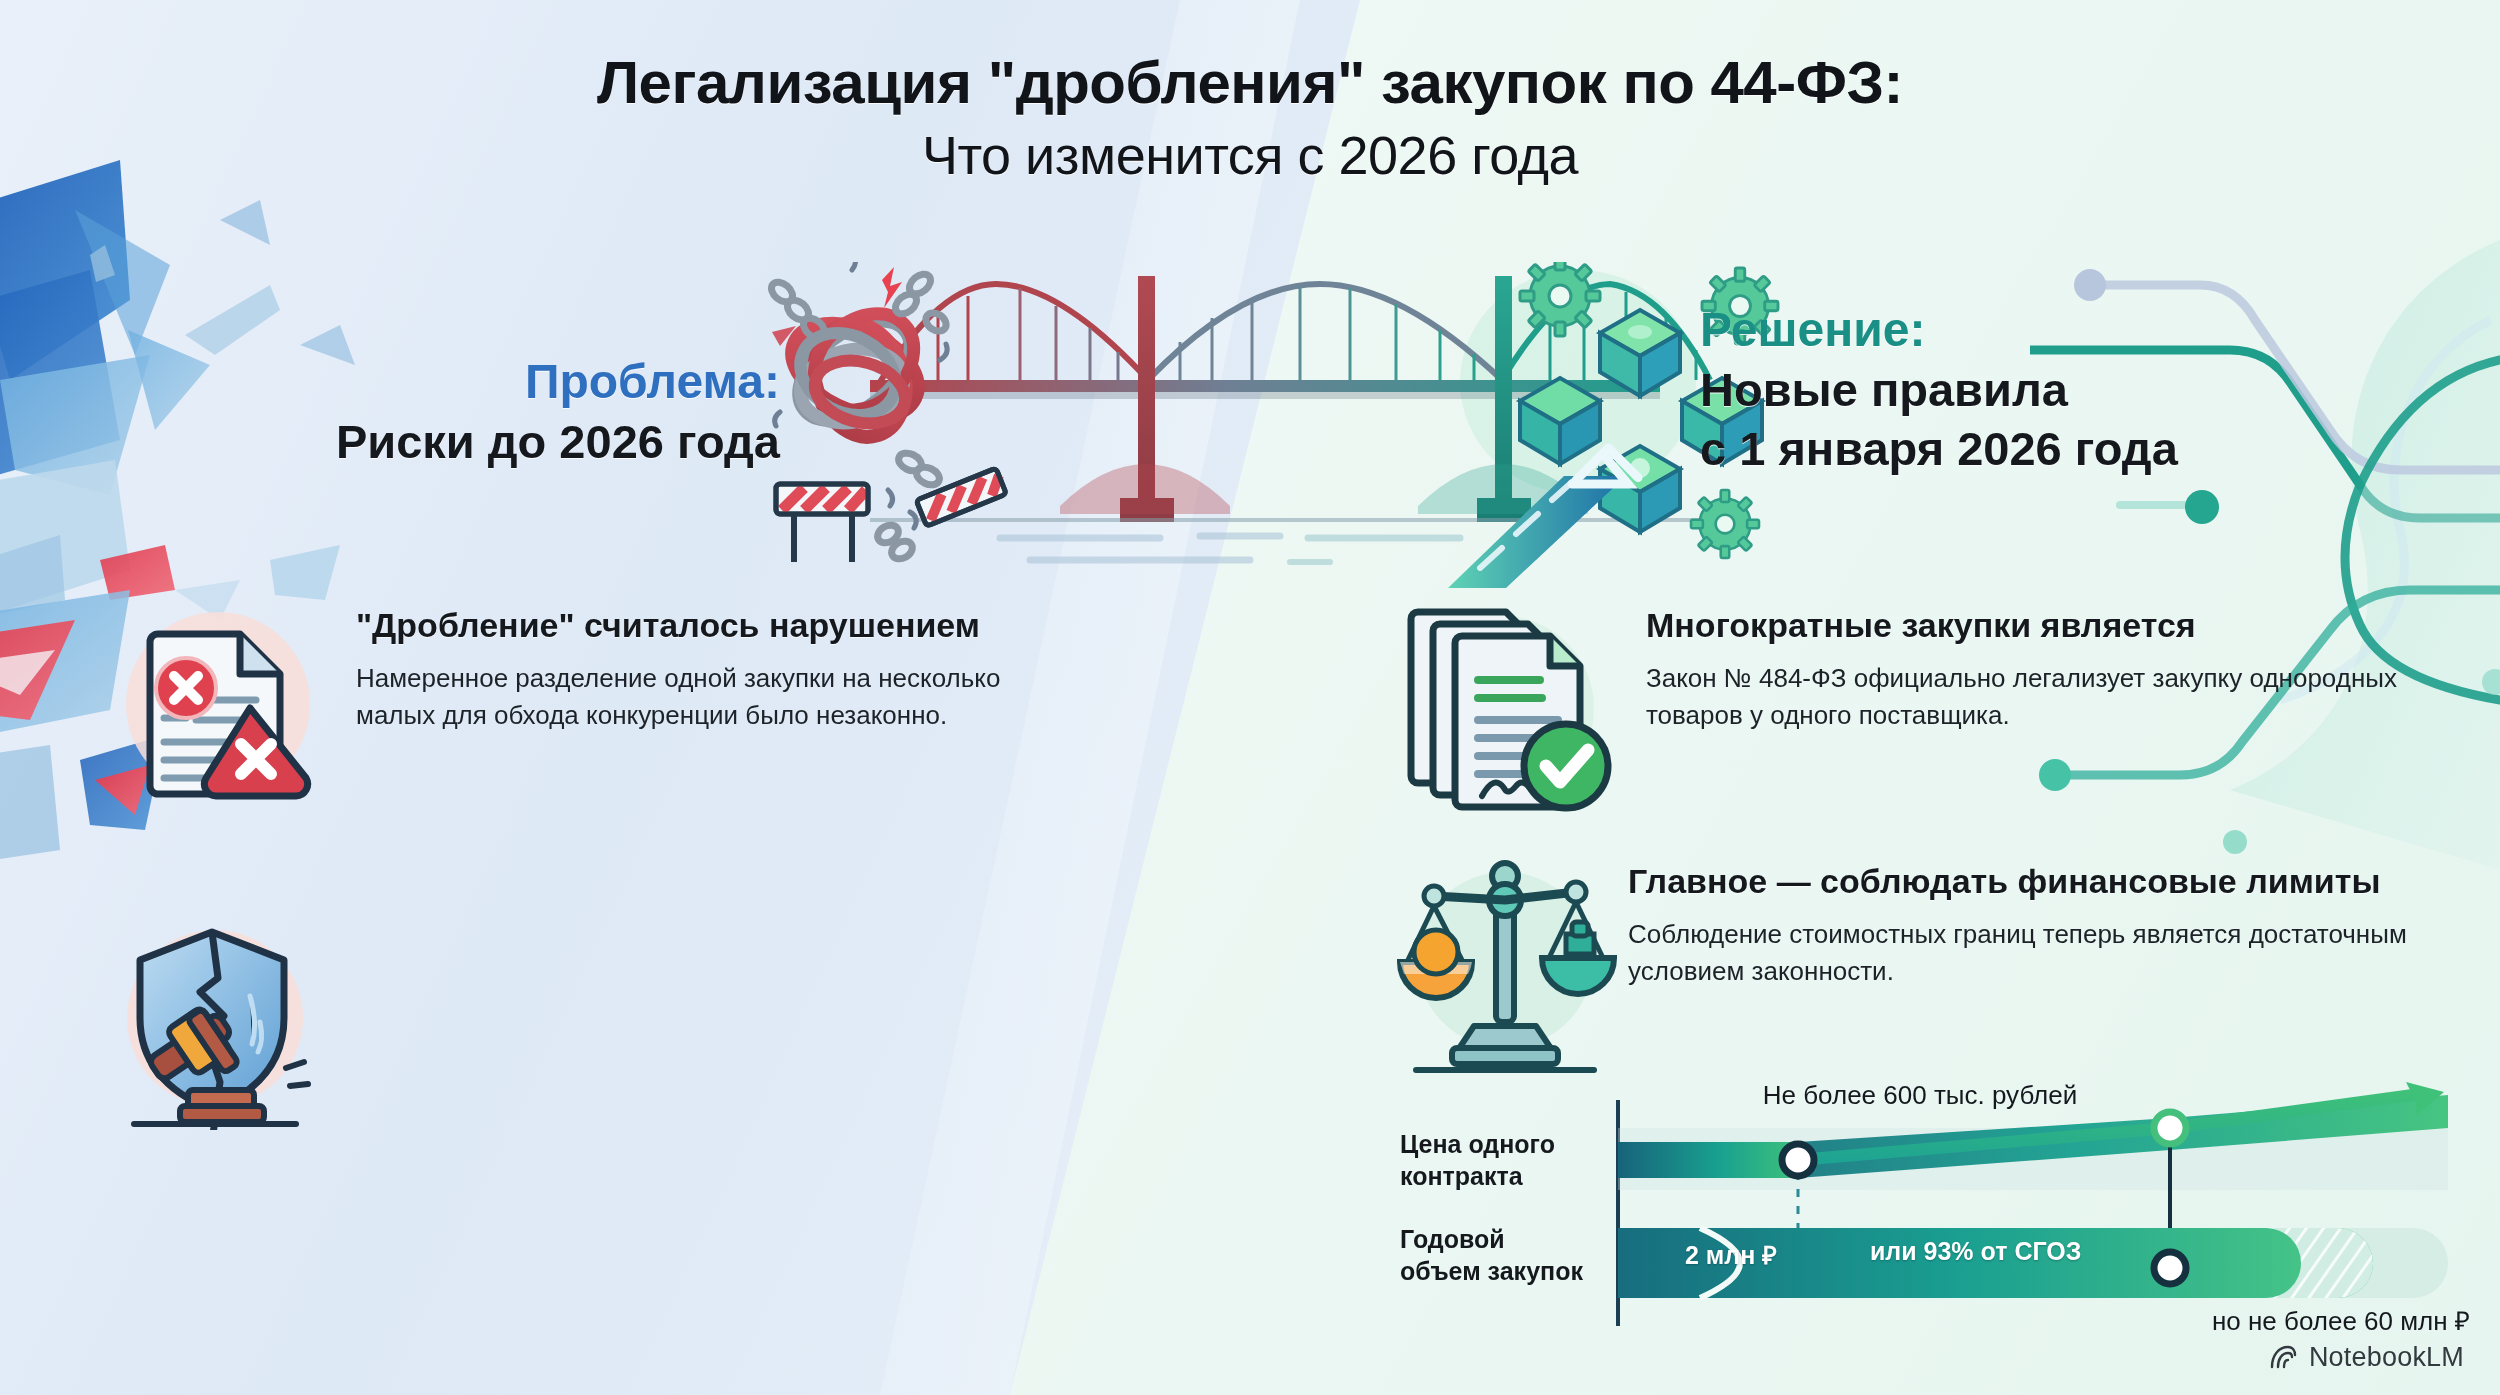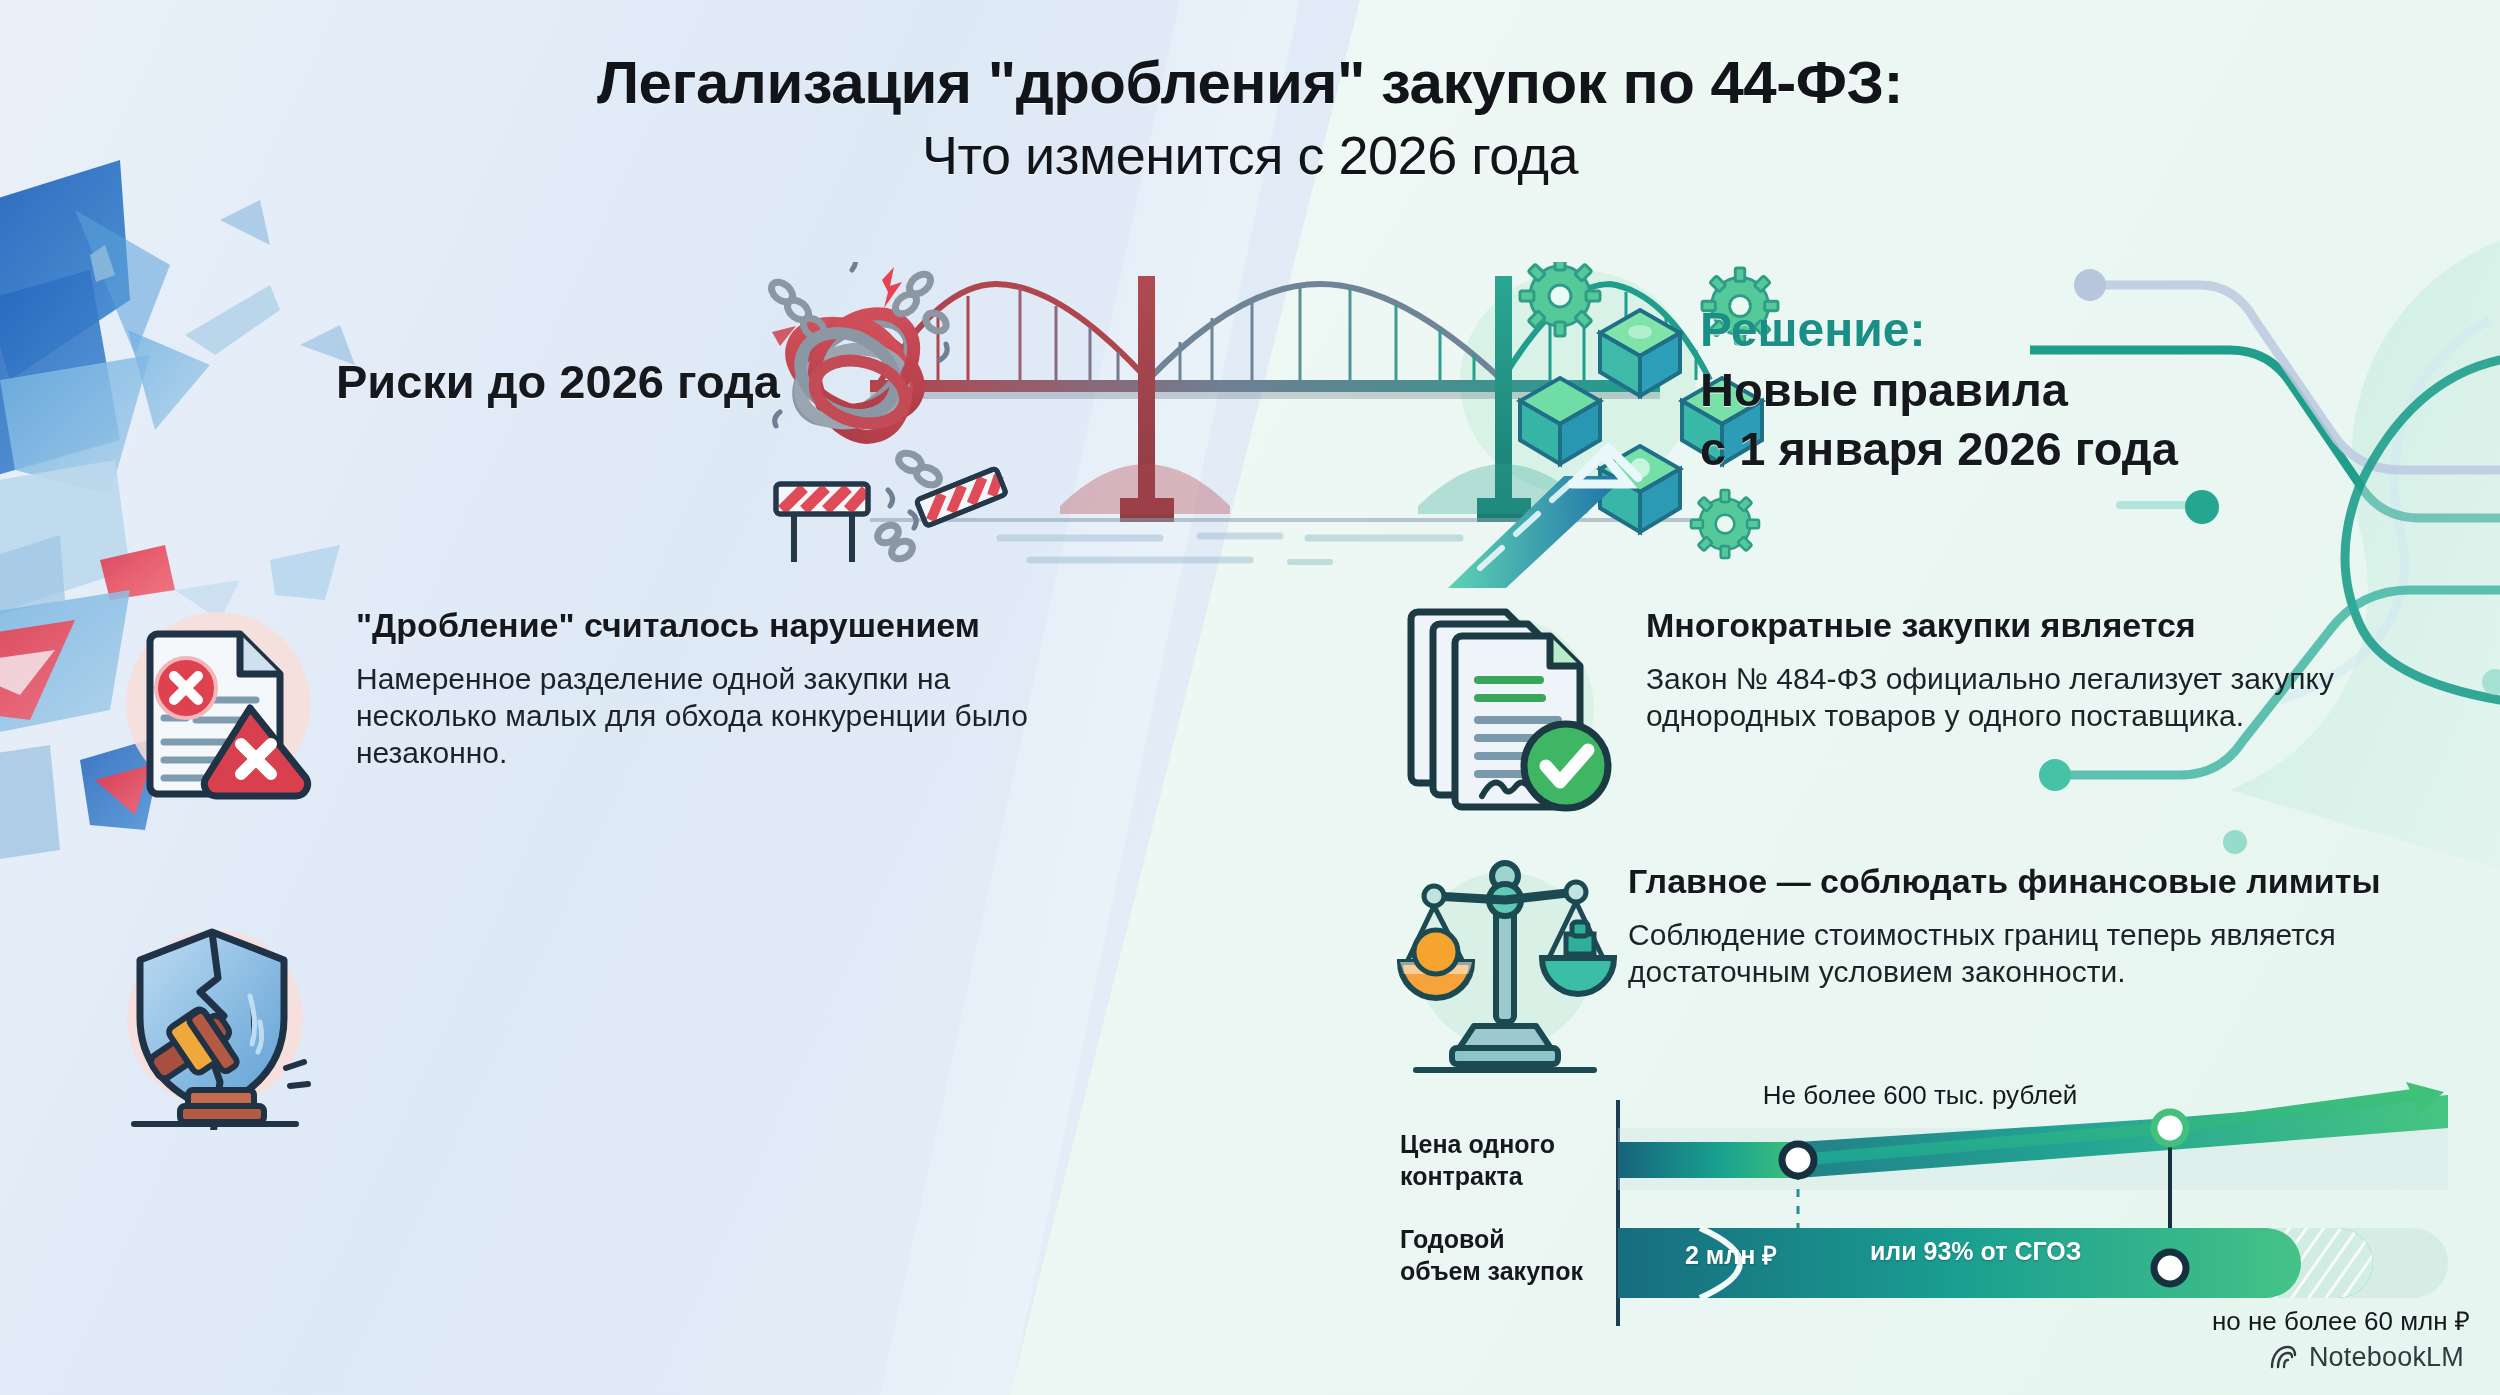--- a/index.html
+++ b/index.html
@@ -61,21 +61,21 @@
   .card { position:absolute; display:flex; gap:26px; align-items:flex-start; z-index:6; }
   #card-l1 { left:100px; top:592px; width:960px; }
   #card-l2 { left:100px; top:900px; width:960px; }
   #card-r1 { left:1390px; top:592px; width:1050px; }
   #card-r2 { left:1390px; top:848px; width:1050px;gap:8px; }
 
   .card-icon { flex:0 0 auto; width:230px; height:230px; position:relative; }
   .card-body { padding-top:12px; }
   .card-h { font-size:34px; font-weight:bold; color:#15191e; line-height:43px;
             text-shadow:0 1px 0 rgba(255,255,255,.7); }
-  .card-p { margin-top:13px; font-size:30px; color:#1d2228; line-height:37px; }
+  .card-p { margin-top:13px; font-size:26px; color:#1d2228; line-height:37px; }
 
   
   #chart { position:absolute; left:1400px; top:1080px; width:1090px; height:270px; z-index:6; }
   .chart-label { position:absolute; font-size:25px; font-weight:bold;
                  color:#15191e; line-height:32px; }
   #lbl-price { left:0px; top:48px; width:180px; }
   #lbl-annual { left:0px; top:143px; width:190px; }
 
   #cap-600 { position:absolute; left:240px; top:0px; width:560px; text-align:center;
              font-size:26px; color:#15191e; }
@@ -161,20 +161,21 @@
     <circle cx="205" cy="612" r="12" fill="#7fd6c2" opacity=".8"></circle>
     <circle cx="465" cy="452" r="13" fill="#8fd9c9" opacity=".7"></circle>
   </svg>
 
   <div class="title-wrap">
     <div class="title-l1">Легализация "дробления" закупок по 44-ФЗ:</div>
     <div class="title-l2">Что изменится с 2026 года</div>
   </div>
 
   <div class="sec-head" id="problem-head">
+    <div class="sec-kicker">Проблема:</div>
     <div class="sec-title">Риски до 2026 года</div>
   </div>
 
   <div class="sec-head" id="solution-head">
     <div class="sec-kicker">Решение:</div>
     <div class="sec-title">Новые правила</div>
     <div class="sec-title">с 1 января 2026 года</div>
   </div>
 
   <svg id="hero" width="1020" height="330" viewBox="0 0 1020 330">

